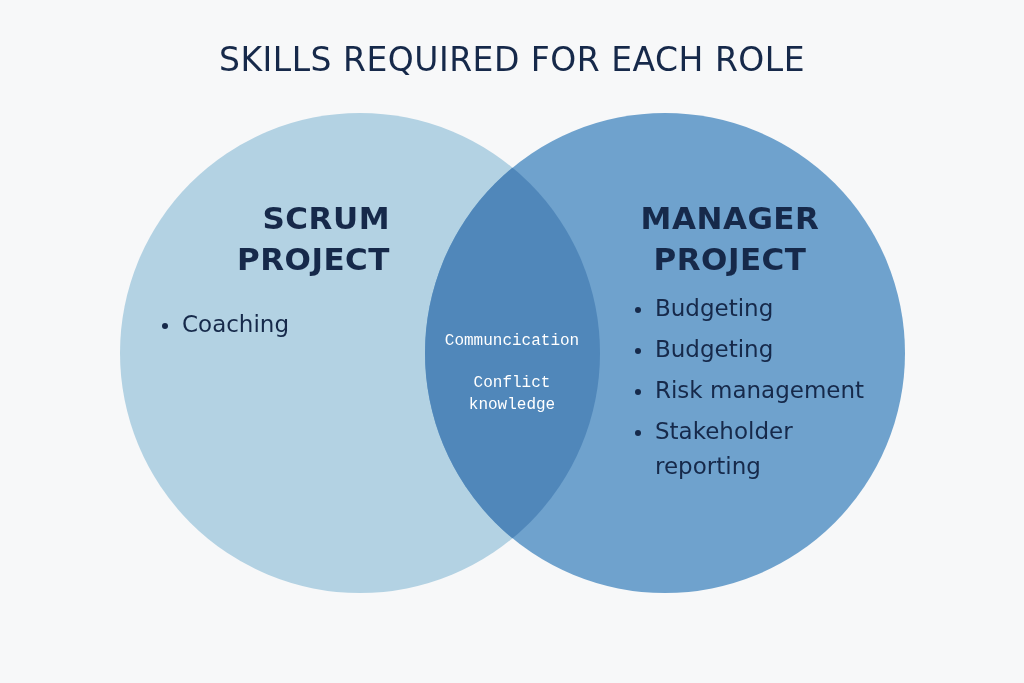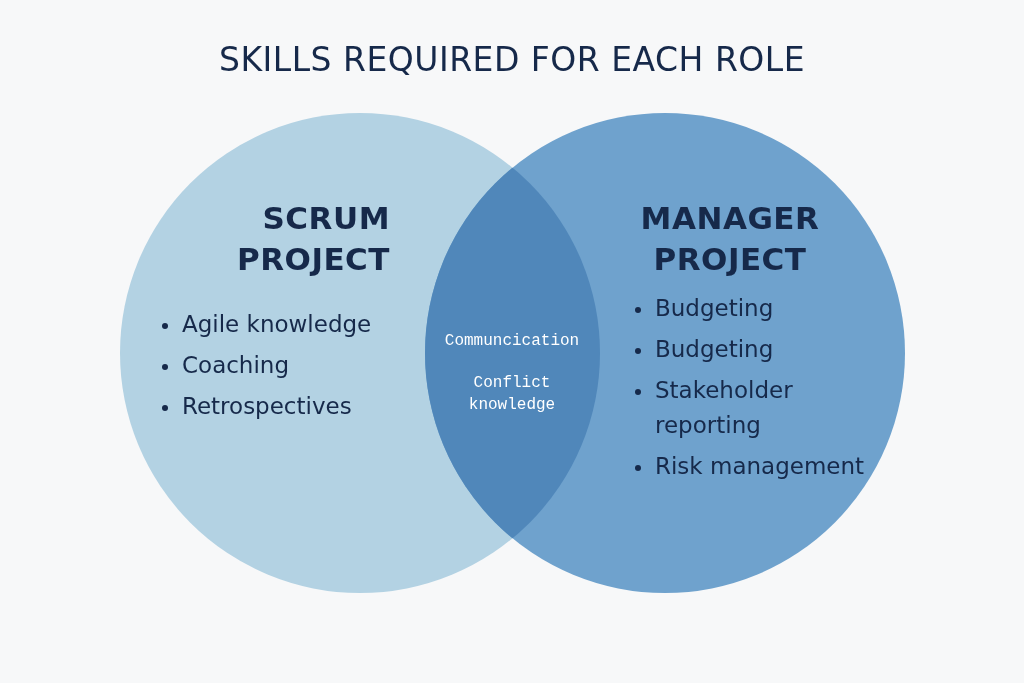--- a/index.html
+++ b/index.html
@@ -50,33 +50,31 @@
   <circle cx="665" cy="353" r="240" fill="#6fa2cd"></circle>
   <circle cx="665" cy="353" r="240" fill="#5087ba" clip-path="url(#leftClip)"></circle>
 </svg>
 
 <div class="heading" style="left:190px; top:198px; width:200px;text-align:right;">
   <span>SCRUM</span>
   <span>PROJECT</span>
 </div>
 
 <ul class="skills" style="left:160px; top:307px;">
-  <li>Agile knowledge</li>
   <li>Coaching</li>
-  <li>Retrospectives</li>
 </ul>
 
 <div class="heading" style="left:620px; top:198px; width:220px;">
   <span>MANAGER</span>
   <span>PROJECT</span>
 </div>
 
 <ul class="skills" style="left:633px; top:291px; width:250px;">
   <li>Budgeting</li>
   <li>Budgeting</li>
+  <li>Risk management</li>
   <li style="width:150px;">Stakeholder reporting</li>
-  <li>Risk management</li>
 </ul>
 
 <div class="overlap" style="top:330px;font-family:Liberation Mono, monospace;">
   <div>Communcication</div>
   <div style="width:110px;margin-left:30px;">Conflict knowledge</div>
 </div>
 
 </body></html>

